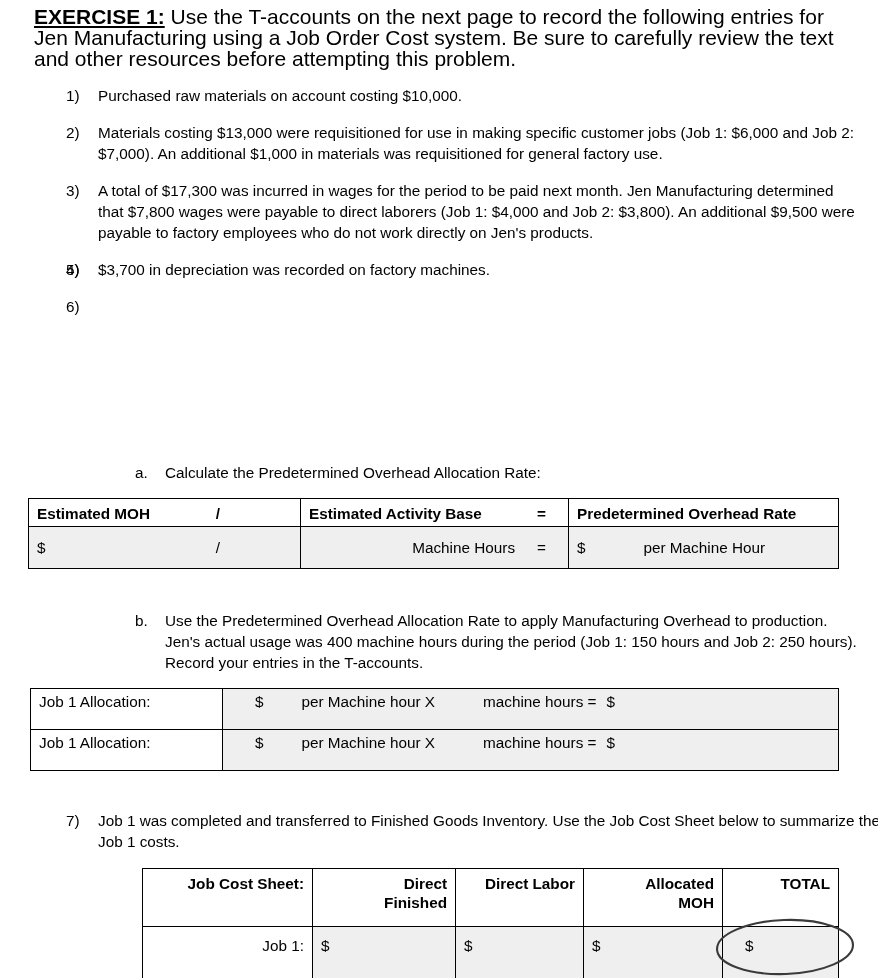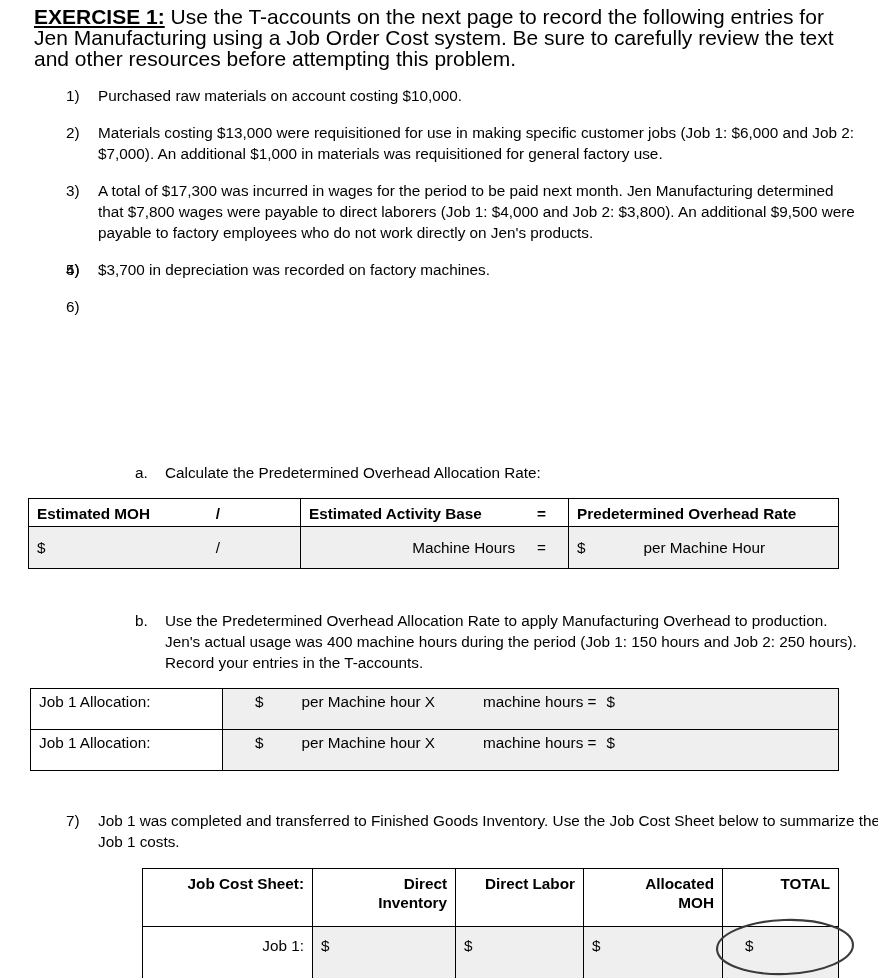--- a/index.html
+++ b/index.html
@@ -327,21 +327,21 @@
       <col style="width:116px">
     </colgroup>
     <tbody>
       <tr class="head">
         <td>
           <div>Job Cost Sheet:</div>
           <div></div>
         </td>
         <td>
           <div>Direct</div>
-          <div>Inventory</div>
+          <div>Finished</div>
         </td>
         <td>
           <div>Direct Labor</div>
           <div></div>
         </td>
         <td>
           <div>Allocated</div>
           <div>MOH</div>
         </td>
         <td>

